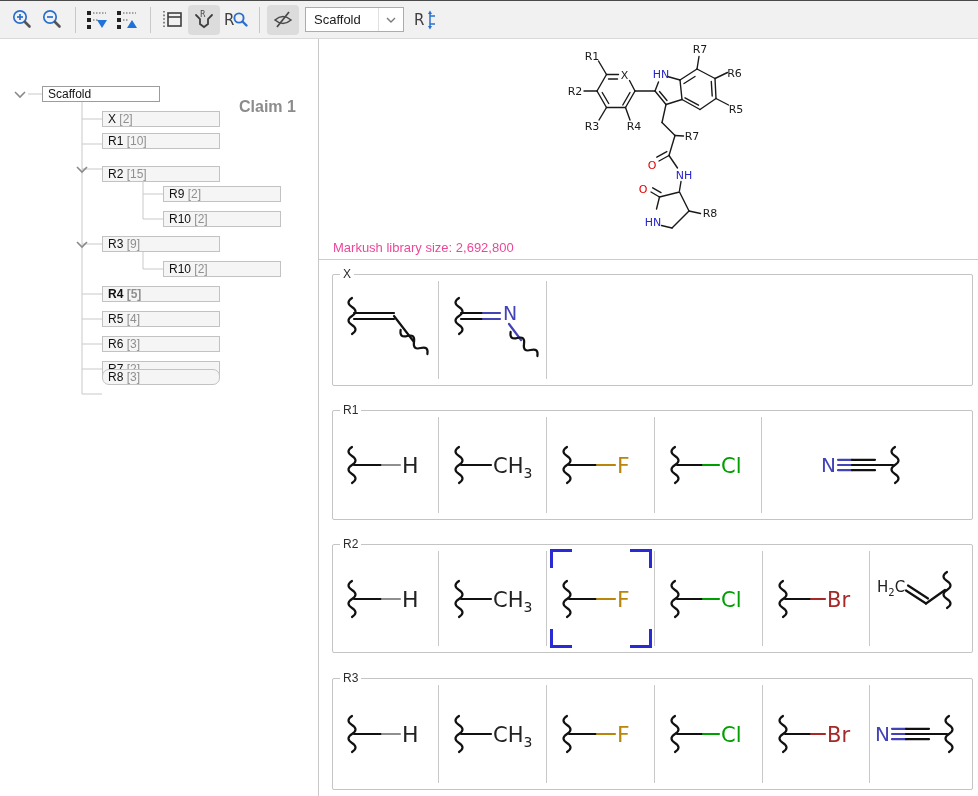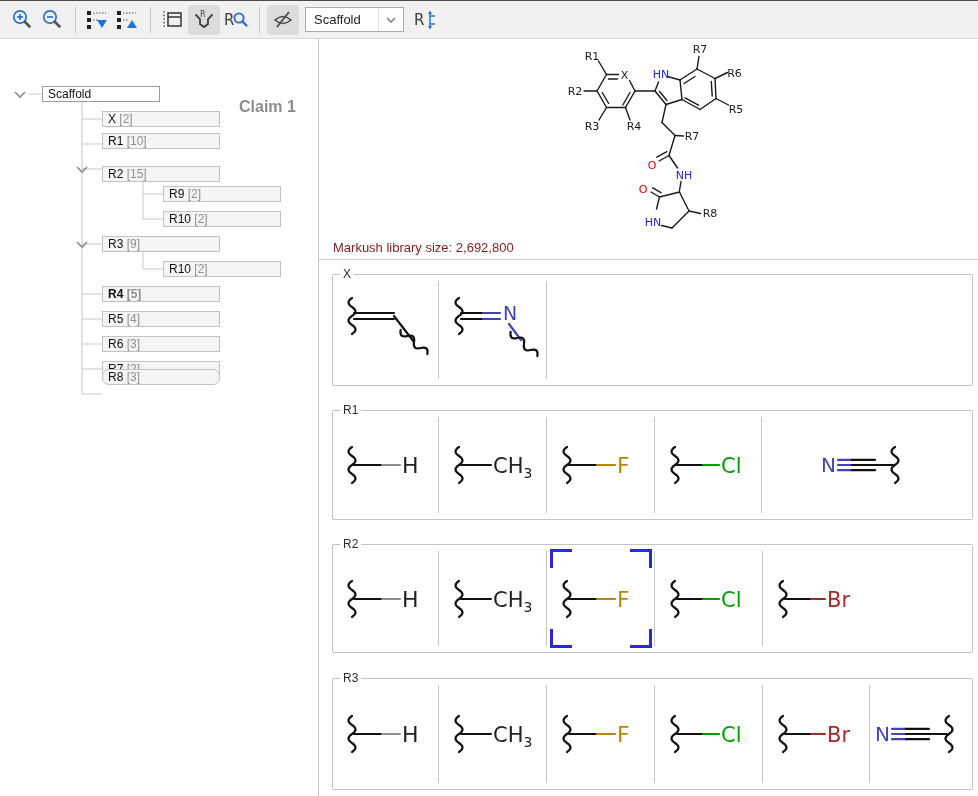--- a/index.html
+++ b/index.html
@@ -17,21 +17,21 @@
   .dropdown .dd-arrow{width:24px;height:100%;border-left:1px solid #e0e0e0;display:flex;align-items:center;justify-content:center;}
   
   .tree-area{position:absolute;left:0;top:38px;width:318px;height:758px;background:#fff;}
   .tree-node{position:absolute;width:118px;height:16px;box-sizing:border-box;background:#f5f5f5;
              border:1px solid #c2c2c2;font-size:12px;line-height:13px;padding:1px 0 0 5px;white-space:nowrap;color:#111;}
   .tree-node.root{background:#fff;border-color:#9c9c9c;}
   .count{color:#8f8f8f;}
   .claim{position:absolute;left:239px;top:59px;font-weight:bold;color:#8c8c8c;font-size:16px;}
   .vdivider{position:absolute;left:318px;top:38px;width:1px;height:758px;background:#c8c8c8;}
   .hdivider{position:absolute;left:319px;top:258px;width:659px;height:1px;background:#cccccc;}
-  .library{position:absolute;left:333px;top:239px;font-size:13px;color:#7f1d1d;}
+  .library{position:absolute;left:333px;top:239px;font-size:13px;color:#ec4899;}
   
   .fieldset{position:absolute;left:332px;width:641px;border:1px solid #c4c4c4;border-radius:2px;box-sizing:border-box;background:#fff;}
   .fs-label{position:absolute;top:-8px;left:7px;background:#fff;padding:0 3px;font-size:12px;color:#2b2b2b;}
   .cells{display:flex;height:100%;}
   .cell{position:relative;display:flex;align-items:center;justify-content:center;box-sizing:border-box;}
   .cell.divided::before{content:"";position:absolute;left:-1px;top:6px;bottom:6px;width:1px;background:#c8c8c8;}
   .sel-corner{position:absolute;width:19px;height:16px;border:3px solid #2a2ad4;}
   .sel-tl{top:4px;left:3px;border-right:none;border-bottom:none;}
   .sel-tr{top:4px;right:3px;border-left:none;border-bottom:none;}
   .sel-bl{bottom:4px;left:3px;border-right:none;border-top:none;}
@@ -389,20 +389,29 @@
             </svg>
           </div>
           <div class="cell divided" style="width:107px;">
             <svg width="100" height="76" viewBox="0 0 100 76">
               <path d="M16 20 q-7 4.5 0 9 q7 4.5 0 9 q-7 4.5 0 9 q7 4.5 0 9" fill="none" stroke="#111111" stroke-width="2.2" stroke-linecap="round"></path>
               <line x1="18" y1="38" x2="44" y2="38" stroke="#111111" stroke-width="2.2" stroke-linecap="round"></line>
               <line x1="44" y1="38" x2="58" y2="38" stroke="#a62929" stroke-width="2.2" stroke-linecap="round"></line>
               <text x="60" y="46" font-size="21" fill="#a62929">Br</text>
             </svg>
           </div>
+          <div class="cell divided" style="flex:1;">
+            <svg width="100" height="76" viewBox="0 0 100 76">
+              <text x="6" y="31" font-size="15" fill="#222">H<tspan font-size="10" dy="4">2</tspan><tspan font-size="15" dy="-4">C</tspan></text>
+              <line x1="35" y1="29.5" x2="55" y2="42.5" stroke="#111111" stroke-width="2.2" stroke-linecap="round"></line>
+              <line x1="37" y1="24.5" x2="57" y2="37.5" stroke="#111111" stroke-width="2.2" stroke-linecap="round"></line>
+              <line x1="55" y1="42.5" x2="74" y2="29" stroke="#111111" stroke-width="2.2" stroke-linecap="round"></line>
+              <path d="M76 11 q-7 4.5 0 9 q7 4.5 0 9 q-7 4.5 0 9 q7 4.5 0 9" fill="none" stroke="#111111" stroke-width="2.2" stroke-linecap="round"></path>
+            </svg>
+          </div>
         </div>
       </div>
       <div class="fieldset" style="top: 677px; height: 112px;">
         <span class="fs-label">R3</span>
         <div class="cells">
           <div class="cell" style="width:106px;">
             <svg width="100" height="76" viewBox="0 0 100 76">
               <path d="M16 20 q-7 4.5 0 9 q7 4.5 0 9 q-7 4.5 0 9 q7 4.5 0 9" fill="none" stroke="#111111" stroke-width="2.2" stroke-linecap="round"></path>
               <line x1="18" y1="38" x2="46" y2="38" stroke="#111111" stroke-width="2.2" stroke-linecap="round"></line>
               <line x1="46" y1="38" x2="64" y2="38" stroke="#8f8f8f" stroke-width="2.2" stroke-linecap="round"></line>

